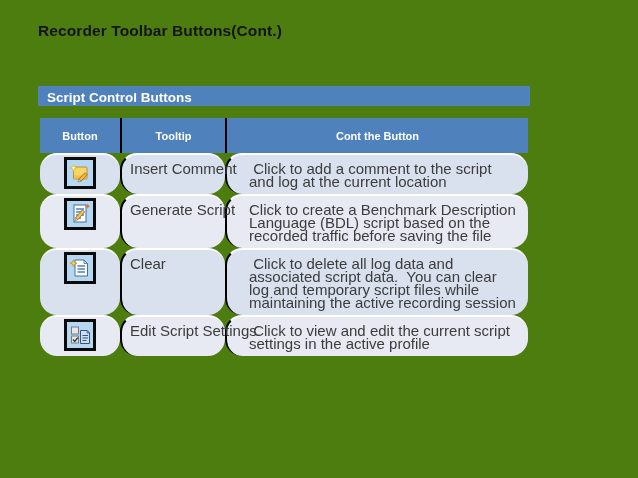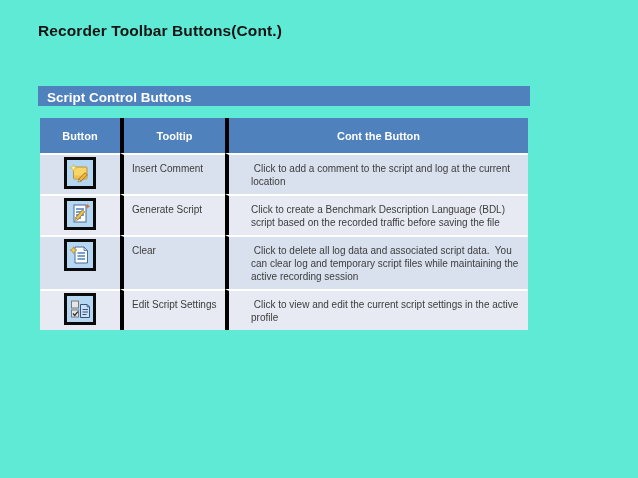--- a/index.html
+++ b/index.html
@@ -2,21 +2,21 @@
 <html style="--accent: #4f81bd; --row-odd: #d9e1ee; --row-even: #e7eaf2; --body-text: #3c3c3c; --icon-bg: #b5d7f2; --pin-bg: #b0c0d1; --pin-border: #4576ac;"><head>
 <meta charset="utf-8">
 <style>
   html,body{margin:0;padding:0;}
   body{
     width:638px;height:478px;background:#ffffff;
     font-family:"Liberation Sans", sans-serif;
     position:relative;overflow:hidden;
     color:var(--body-text,#3c3c3c);
   }
-  .slide{position:absolute;inset:0;background:#5eead4;}
+  .slide{position:absolute;inset:0;background:#4d7c0f;}
   .page-title{
     position:absolute;left:38px;top:22px;
     font-size:15.5px;font-weight:bold;color:#141414;letter-spacing:.1px;
   }
   .banner{
     position:absolute;left:38px;top:86px;width:492px;height:20px;
     background:var(--accent,#4f81bd);
     color:#ffffff;font-size:13.5px;font-weight:bold;
     line-height:24px;padding-left:9px;box-sizing:border-box;
   }
@@ -25,25 +25,25 @@
     border-collapse:separate;border-spacing:0;table-layout:fixed;
   }
   col.c-button{width:80px;}
   col.c-tooltip{width:105px;}
   col.c-usage{width:303px;}
   .btn-table th{
     background:var(--accent,#4f81bd);color:#ffffff;
     font-size:11px;font-weight:bold;text-align:center;
     height:35px;padding:0 2px;
   }
-  .btn-table th + th, .btn-table td + td{border-left:4px solid #000000;margin-top:40px;}
+  .btn-table th + th, .btn-table td + td{border-left:2px solid #000000;margin-top:40px;}
   .btn-table tbody td{
     border-top:2px solid #ffffff;
-    font-size:10px;line-height:13px;vertical-align:top;
-    height:35px;box-sizing:border-box;
+    font-size:15px;line-height:13px;vertical-align:top;
+    height:35px;box-sizing:border-box;border-radius:17px;
   }
   .btn-table tbody tr.odd td{background:var(--row-odd,#d9e1ee);}
   .btn-table tbody tr.even td{background:var(--row-even,#e7eaf2);}
   td.cell-button{text-align:center;vertical-align:middle;padding:2px 0;}
   td.cell-tooltip{padding:7px 2px 6px 8px;white-space:nowrap;}
   td.cell-usage{padding:7px 8px 6px 22px;white-space:pre-wrap;}
   .icon-btn{
     display:inline-block;width:26px;height:26px;
     border:3px solid #0a0a0a;background:var(--icon-bg,#b5d7f2);
     vertical-align:middle;line-height:0;

